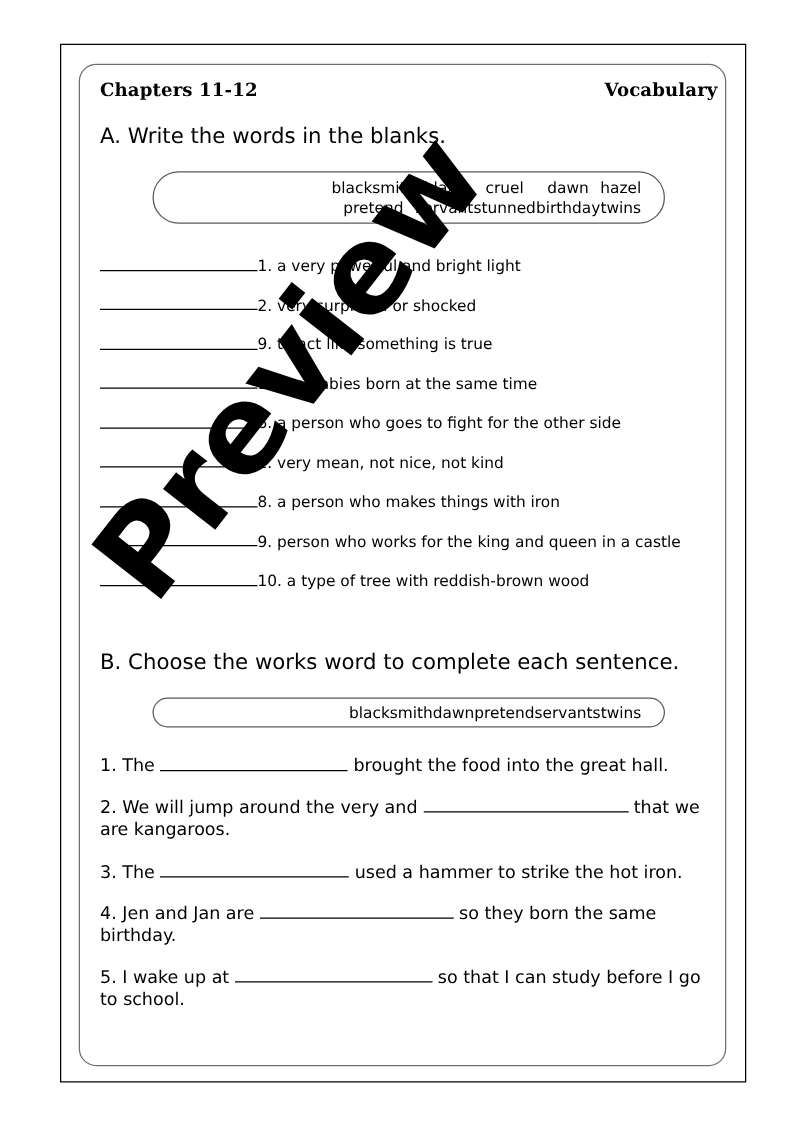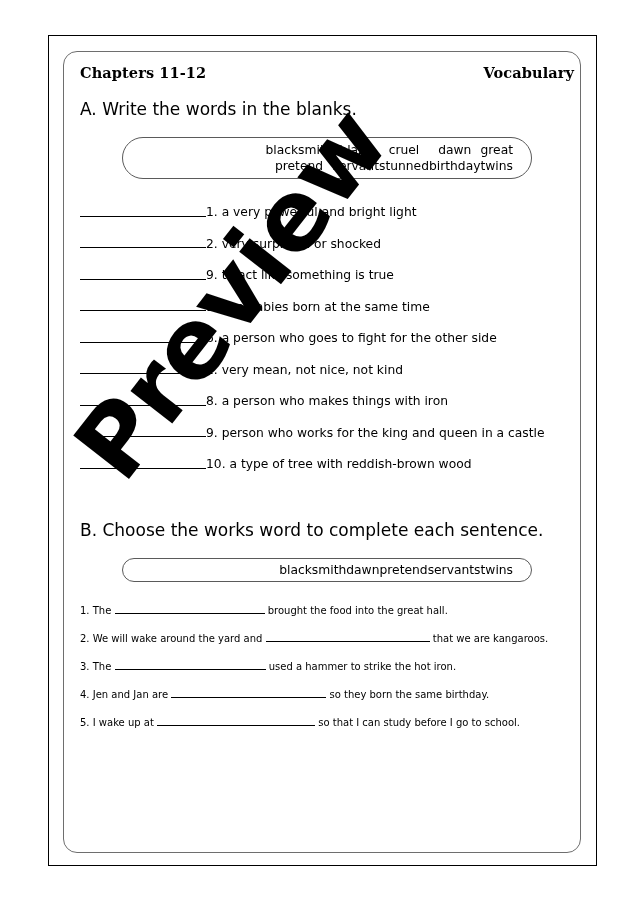--- a/index.html
+++ b/index.html
@@ -115,21 +115,21 @@
     border-bottom: 1.3px solid #000000;
     height: 0.85em;
     vertical-align: baseline;
     margin-right: 0px;
   }
   .blank-item .item-text { }
 
   
   .sentence-list { margin-top: 0px; }
   .sentence-item {
-    font-size: 10px;
+    font-size: 14px;
     line-height: 1.3;
     margin-bottom: 15px;
   }
   .inline-blank {
     display: inline-block;
     border-bottom: 1.3px solid #000000;
     height: 0.85em;
     vertical-align: baseline;
   }
   .blank-w1 { width: 150px; }
@@ -188,21 +188,21 @@
         </div>
         <div class="bank-col">
           <span>cruel</span>
           <span>stunned</span>
         </div>
         <div class="bank-col">
           <span>dawn</span>
           <span>birthday</span>
         </div>
         <div class="bank-col">
-          <span>great</span>
+          <span>hazel</span>
           <span>twins</span>
         </div>
       </div>
 
       <div class="blank-list">
         <div class="blank-item"><span class="blank-rule"></span><span class="item-text">1. a very powerful and bright light</span></div>
         <div class="blank-item"><span class="blank-rule"></span><span class="item-text">2. very surprised or shocked</span></div>
         <div class="blank-item"><span class="blank-rule"></span><span class="item-text">9. to act like something is true</span></div>
         <div class="blank-item"><span class="blank-rule"></span><span class="item-text">1. two babies born at the same time</span></div>
         <div class="blank-item"><span class="blank-rule"></span><span class="item-text">6. a person who goes to fight for the other side</span></div>
@@ -234,21 +234,21 @@
           </div>
       </div>
 
       <div class="sentence-list">
         <div class="sentence-item"><span>1.</span>
           <span>The</span>
           <span class="inline-blank blank-w1"></span>
           <span>brought the food into the great hall.</span>
         </div>
         <div class="sentence-item"><span>2.</span>
-          <span>We will wake around the yard and</span>
+          <span>We will jump around the very and</span>
           <span class="inline-blank blank-w2"></span>
           <span>that we are kangaroos.</span>
         </div>
         <div class="sentence-item"><span>3.</span>
           <span>The</span>
           <span class="inline-blank blank-w3"></span>
           <span>used a hammer to strike the hot iron.</span>
         </div>
         <div class="sentence-item"><span>4.</span>
           <span>Jen and Jan are</span>

